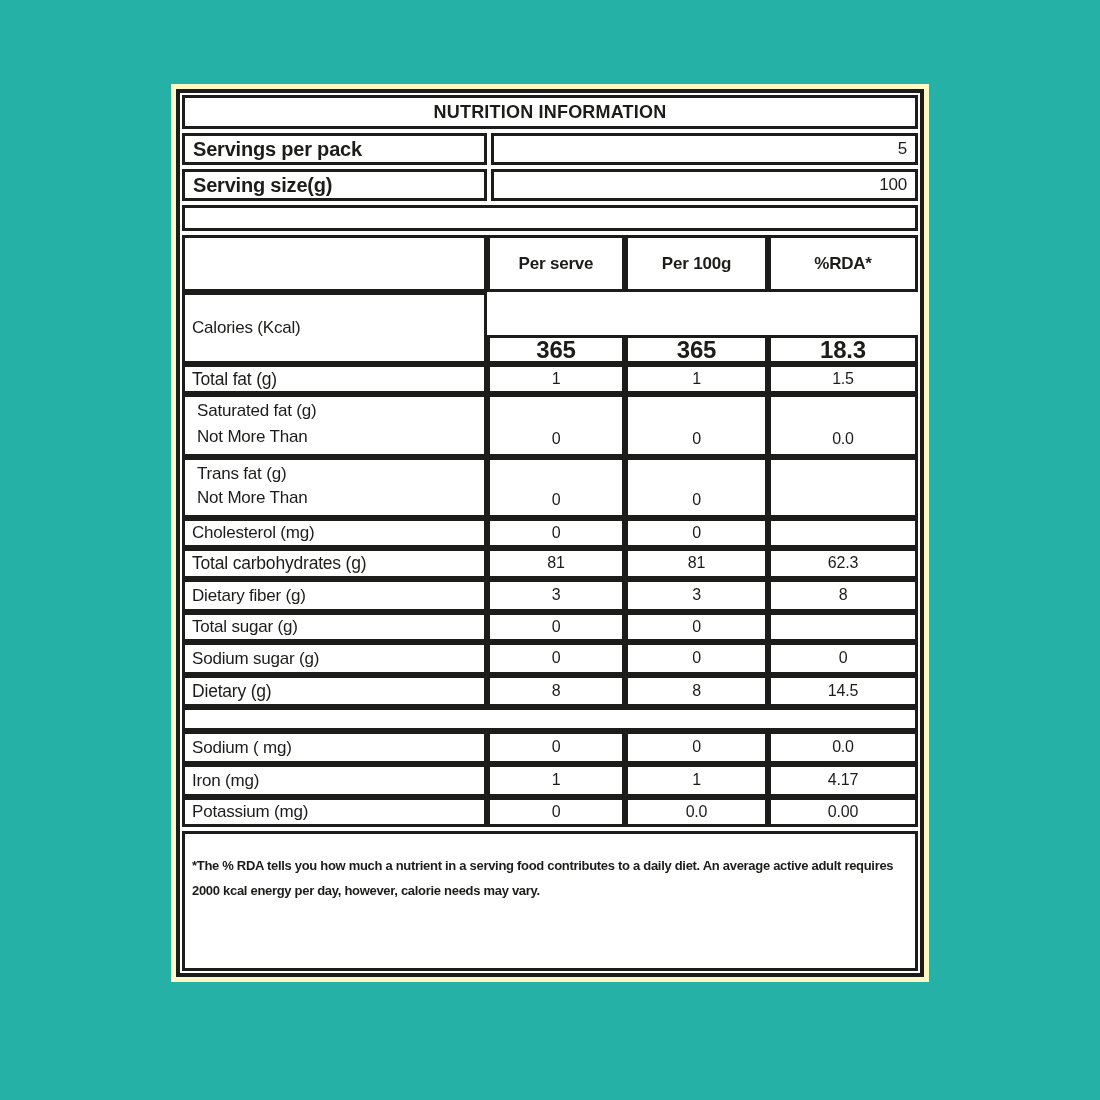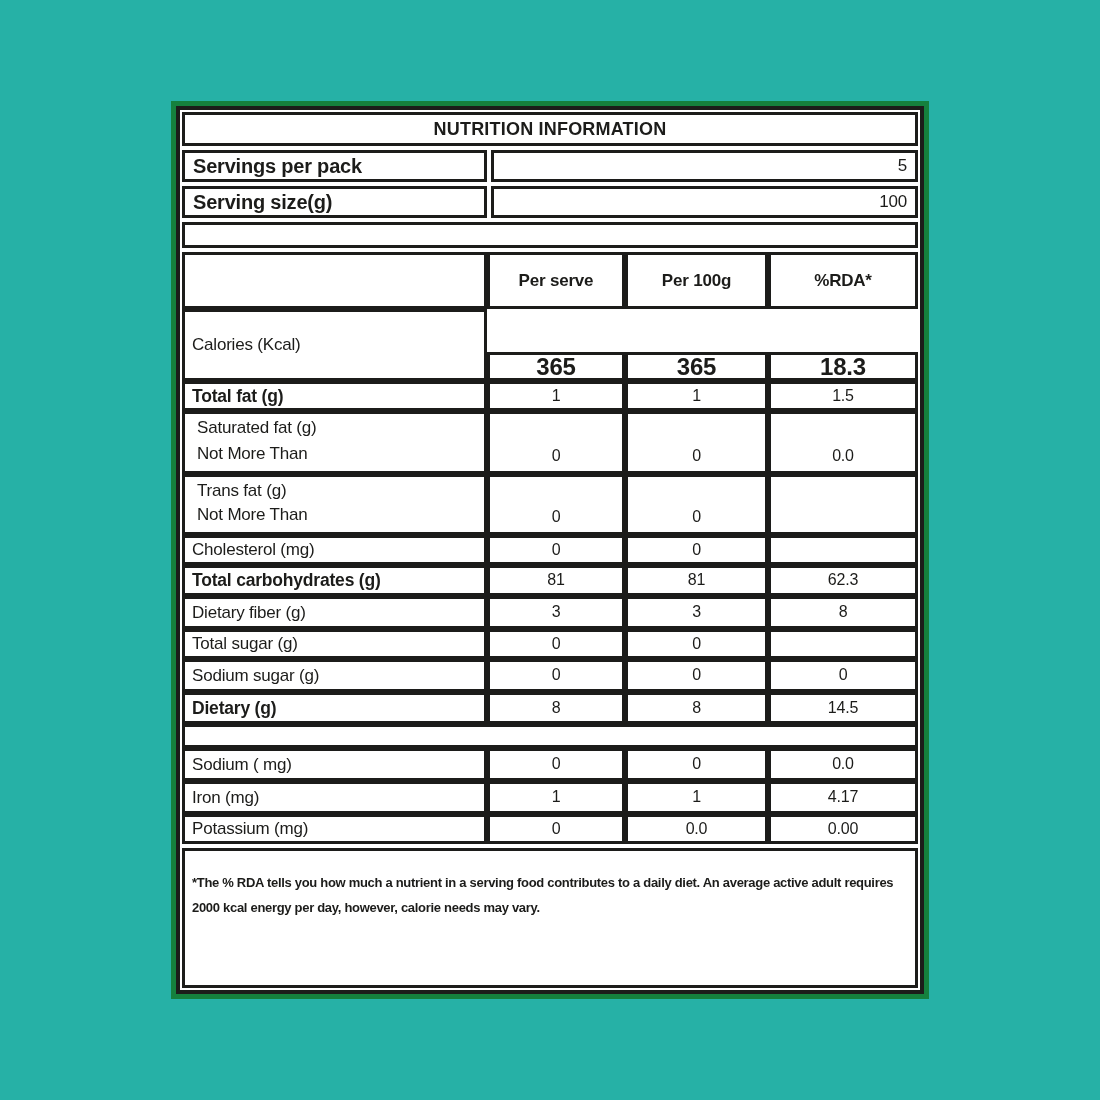--- a/index.html
+++ b/index.html
@@ -7,23 +7,23 @@
     width: 1100px; height: 1100px;
     font-family: "Liberation Sans", sans-serif;
     background: #26b1a6;
     color: #1c1c1a;
     overflow: hidden;
   }
   .stage { position: relative; width: 1100px; height: 1100px; background: #26b1a6; }
 
   .card {
     position: absolute;
-    left: 171px; top: 101px;
+    left: 171px; top: 84px;
     width: 758px; height: 898px;
-    background: #15803d;
+    background: #fef9c3;
     padding: 5px;
   }
   .frame {
     width: 100%; height: 100%;
     border: 4px solid #1c1c1a;
     padding: 2px;
     display: flex;
     flex-direction: column;
     gap: 4px;
     background: #ffffff;
@@ -74,21 +74,21 @@
   }
   .head-cell {
     justify-content: center;
     font-weight: bold;
     font-size: 17px;
   }
   .label-cell {
     font-size: 17px;
     padding-left: 7px;
   }
-  .label-cell.bold { font-weight: bold; font-size: 17.5px; text-align: center; }
+  .label-cell.bold { font-weight: normal; font-size: 17.5px; text-align: center; }
   .label-cell.twoline {
     flex-direction: column;
     align-items: stretch;
     justify-content: space-between;
     padding-top: 4px;
     padding-bottom: 7px;
     padding-left: 12px;
   }
   .value-cell {
     justify-content: center;

